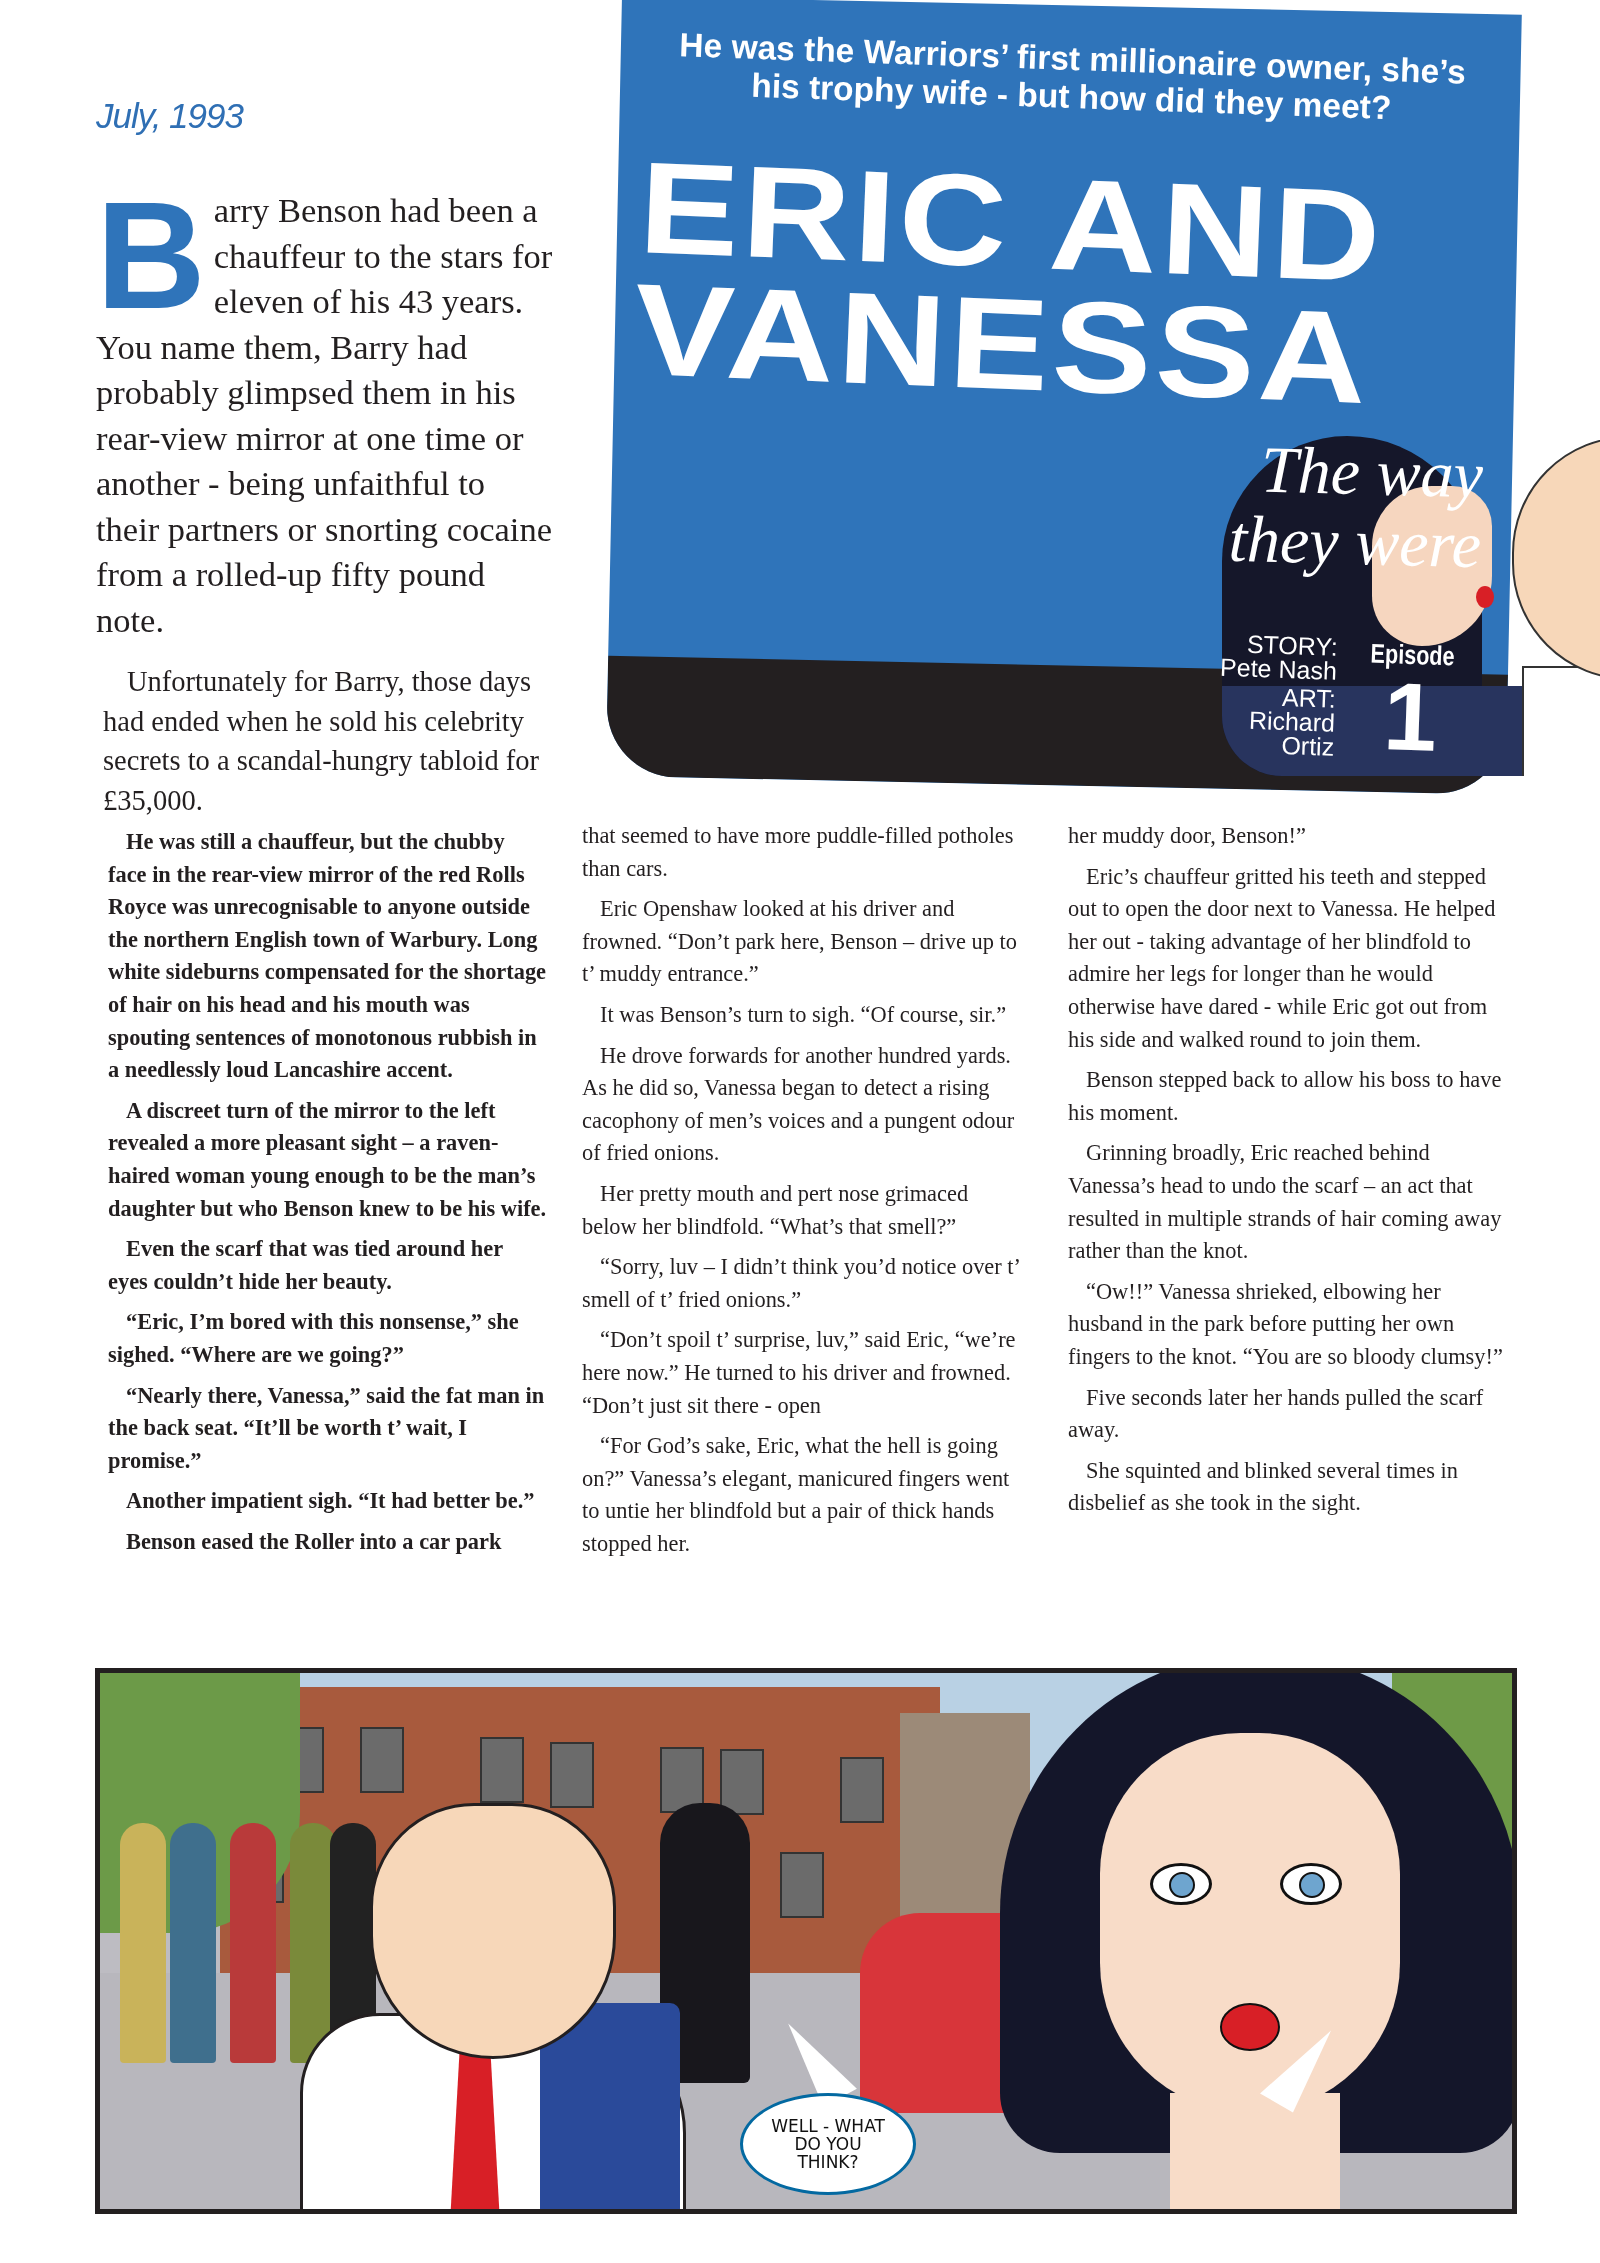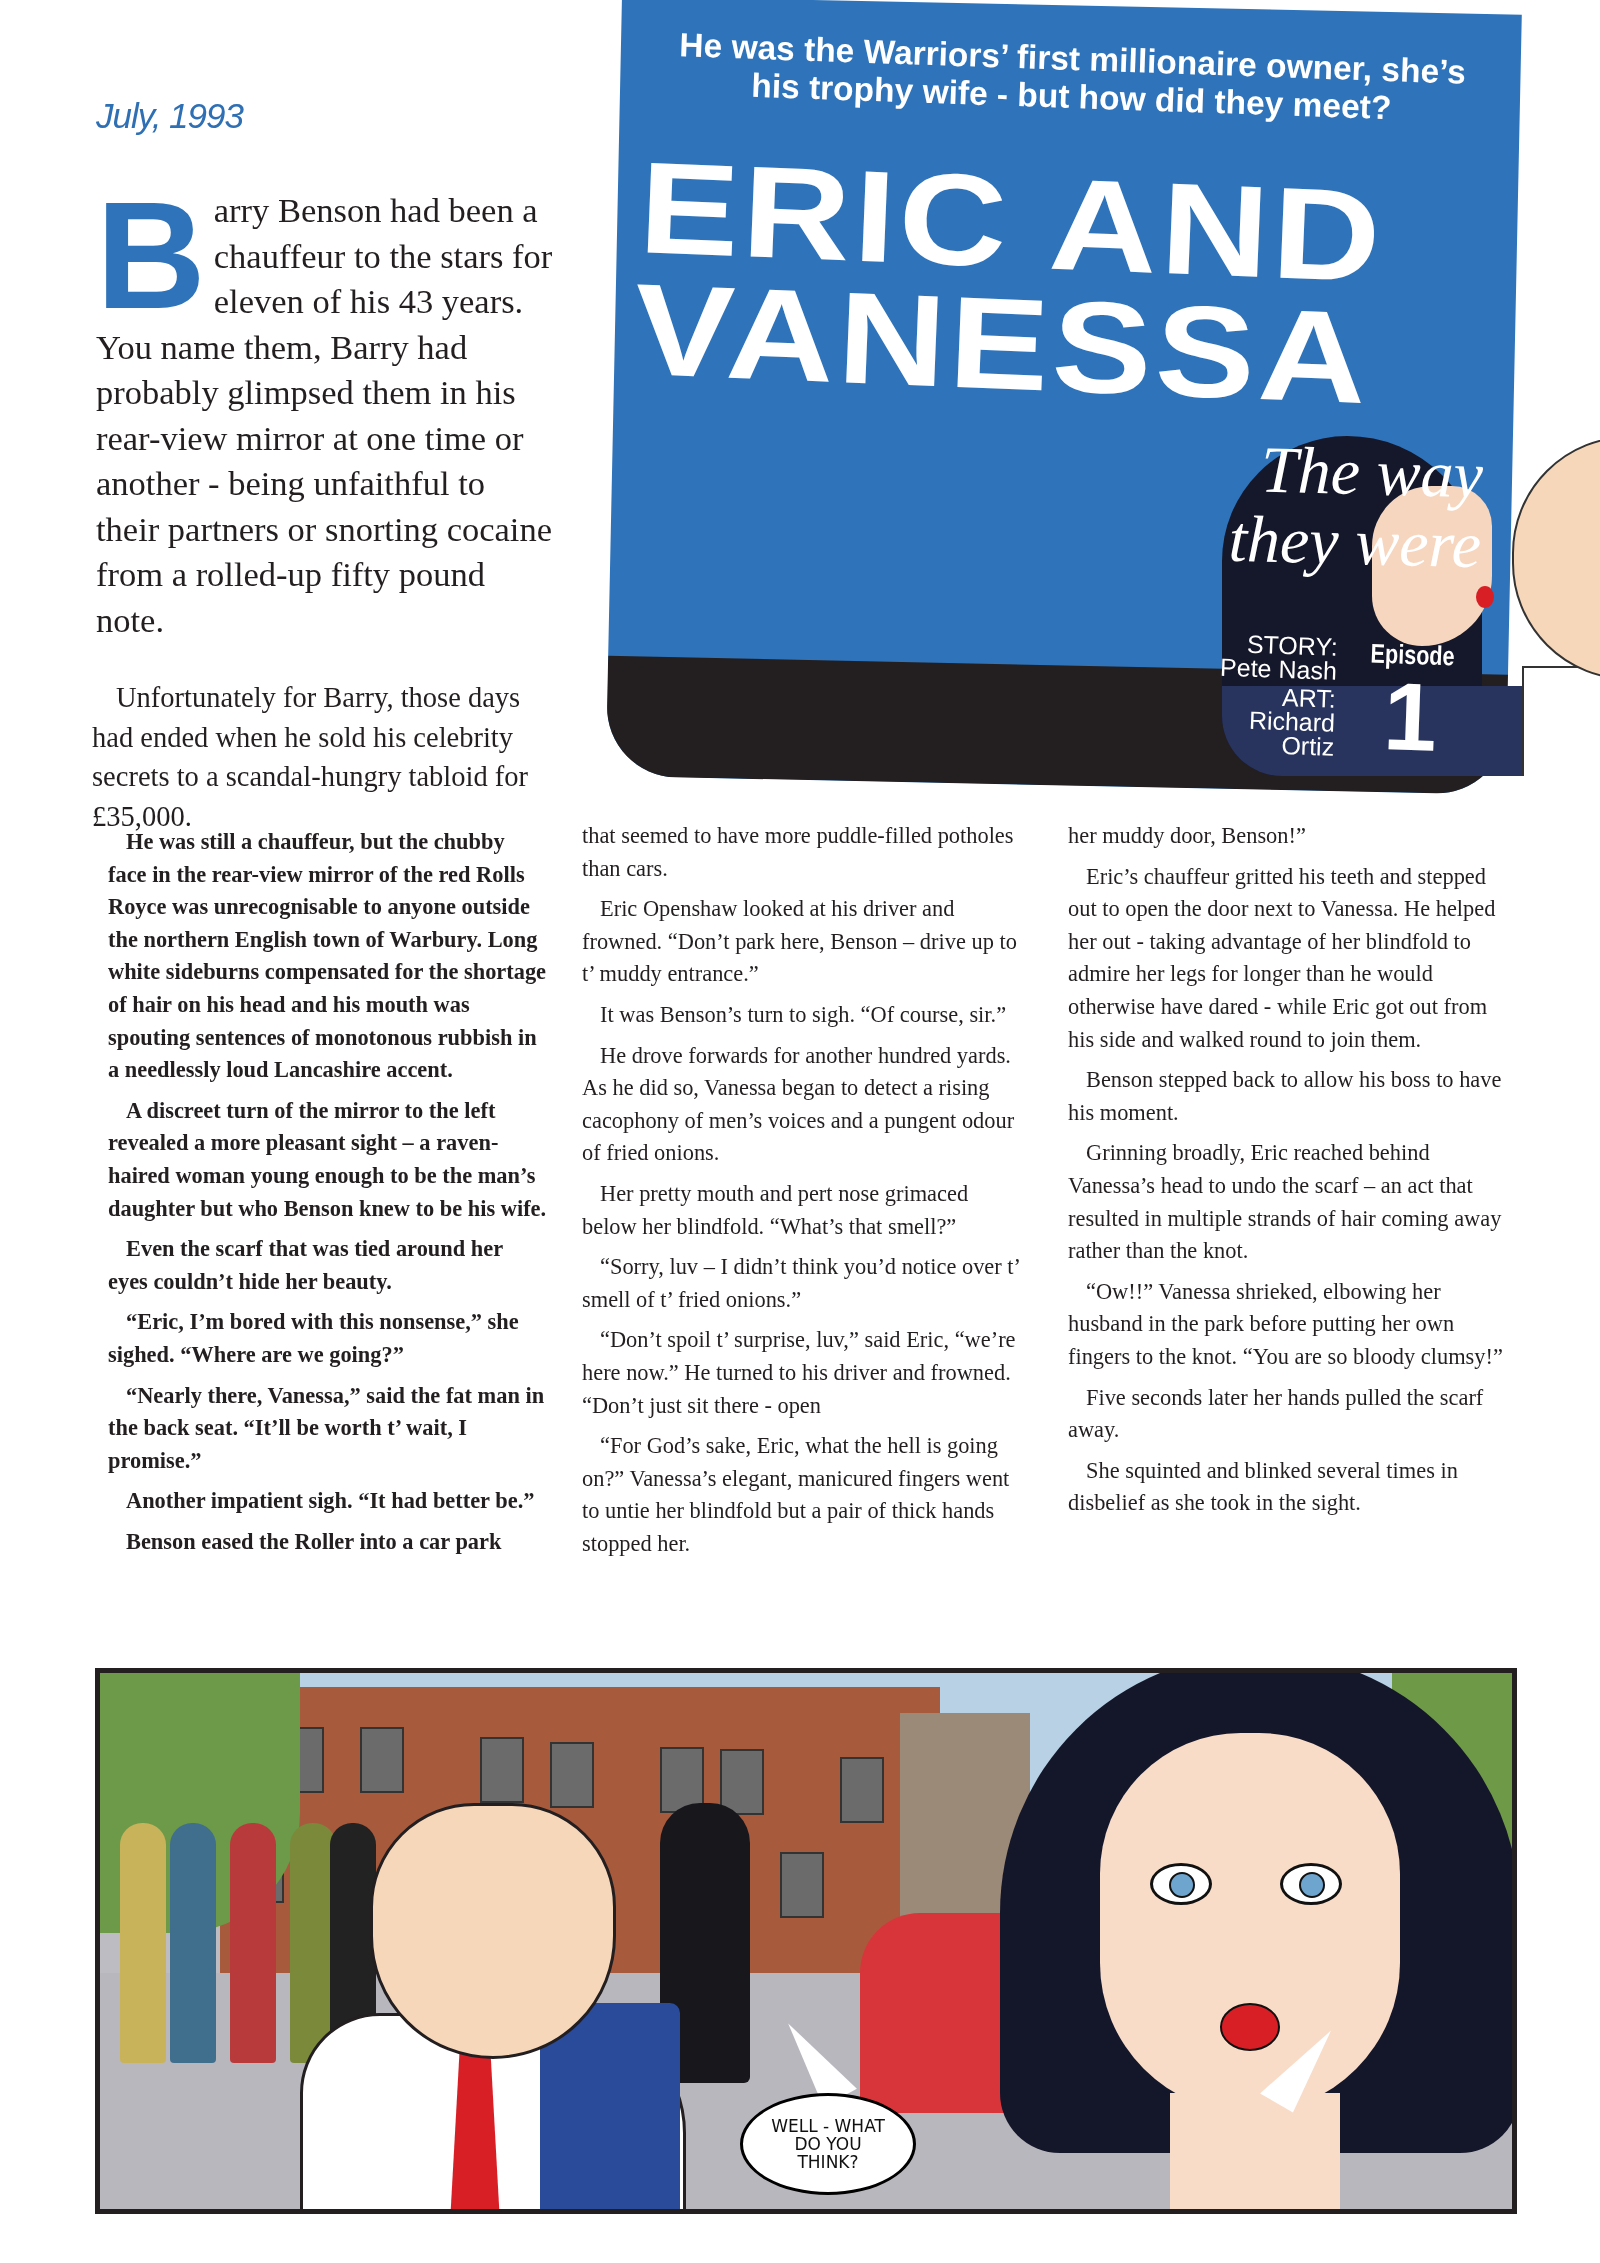--- a/index.html
+++ b/index.html
@@ -4,21 +4,21 @@
 <style>
   html, body { margin:0; padding:0; background:#ffffff; }
   body { width:1600px; height:2263px; position:relative; overflow:hidden;
          font-family:"Liberation Serif", "DejaVu Serif", serif; color:#231f20; }
   .dateline { position:absolute; left:96px; top:96px; font-family:"Liberation Sans", sans-serif;
               font-style:italic; font-size:35px; color:#2f6fb4; letter-spacing:-1px; }
   .intro { position:absolute; left:96px; top:188px; width:460px; font-size:34.5px; line-height:45.5px; }
   .intro p { margin:0; }
   .dropcap { float:left; font-family:"Liberation Sans", sans-serif; font-weight:bold; color:#2f74ba;
              font-size:152px; line-height:118px; margin:8px 8px 0 0; height:128px; }
-  .intro2 { position:absolute; left:92px; top:662px; width:460px; font-size:28.5px; line-height:39.5px;margin-top:16px; }
+  .intro2 { position:absolute; left:103px; top:662px; width:460px; font-size:28.5px; line-height:39.5px; }
   .intro2 p { margin:0; text-indent:24px; }
   .col { position:absolute; top:820px; width:440px; font-size:22.4px; line-height:32.6px; }
   .col p { margin:0 0 8px 0; text-indent:18px; }
   .col p.cont { text-indent:0; }
   .col1 { left:108px; top:826px;font-weight:bold; }
   .col2 { left:582px; }
   .col3 { left:1068px; }
 
   .header { position:absolute; left:592px; top:-4px; width:940px; height:792px; }
   .header-bg { position:absolute; left:30px; top:0; width:900px; height:780px;
@@ -74,21 +74,21 @@
               clip-path:polygon(20% 0,80% 0,100% 100%,0 100%); }
   .eric-coat { position:absolute; left:440px; top:330px; width:140px; height:220px; background:#2a4a9a; border-radius:40px 10px 0 0; }
   .chauffeur { position:absolute; left:560px; top:130px; width:90px; height:280px; background:#18171c; border-radius:40px 40px 6px 6px; }
   .vhair { position:absolute; left:900px; top:-20px; width:520px; height:500px; background:#14162a; border-radius:260px 260px 60px 60px; }
   .vface { position:absolute; left:1000px; top:60px; width:300px; height:380px; background:#f8dcc8;
            border-radius:150px 150px 160px 160px; }
   .vneck { position:absolute; left:1070px; top:420px; width:170px; height:140px; background:#f8dcc8; }
   .veye { position:absolute; top:190px; width:56px; height:36px; background:#fff; border:3px solid #111; border-radius:50%; }
   .veye::after { content:""; position:absolute; left:16px; top:6px; width:22px; height:22px; background:#6ea5cf; border-radius:50%; border:2px solid #111; }
   .vmouth { position:absolute; left:1120px; top:330px; width:56px; height:44px; background:#d81f26; border-radius:50%; border:2px solid #111; }
-  .bubble { position:absolute; background:#fff; border:3px solid #000000; border-radius:50%;
+  .bubble { position:absolute; background:#fff; border:3px solid #0369a1; border-radius:50%;
             font-family:"DejaVu Sans", sans-serif; font-size:17px; line-height:18px; text-align:center;
             display:flex; align-items:center; justify-content:center; color:#111; }
   .bubble1 { left:640px; top:420px; width:170px; height:96px; }
   .bubble2 { left:1212px; top:420px; width:178px; height:100px; font-style:italic; font-weight:bold; }
   .tail { position:absolute; width:0; height:0; }
   .tail1 { left:700px; top:340px; border-left:8px solid transparent; border-right:30px solid transparent; border-bottom:90px solid #fff; transform:rotate(-28deg); }
   .tail2 { left:1180px; top:346px; border-left:30px solid transparent; border-right:8px solid transparent; border-bottom:90px solid #fff; transform:rotate(30deg); }
 </style>
 </head>
 <body>

